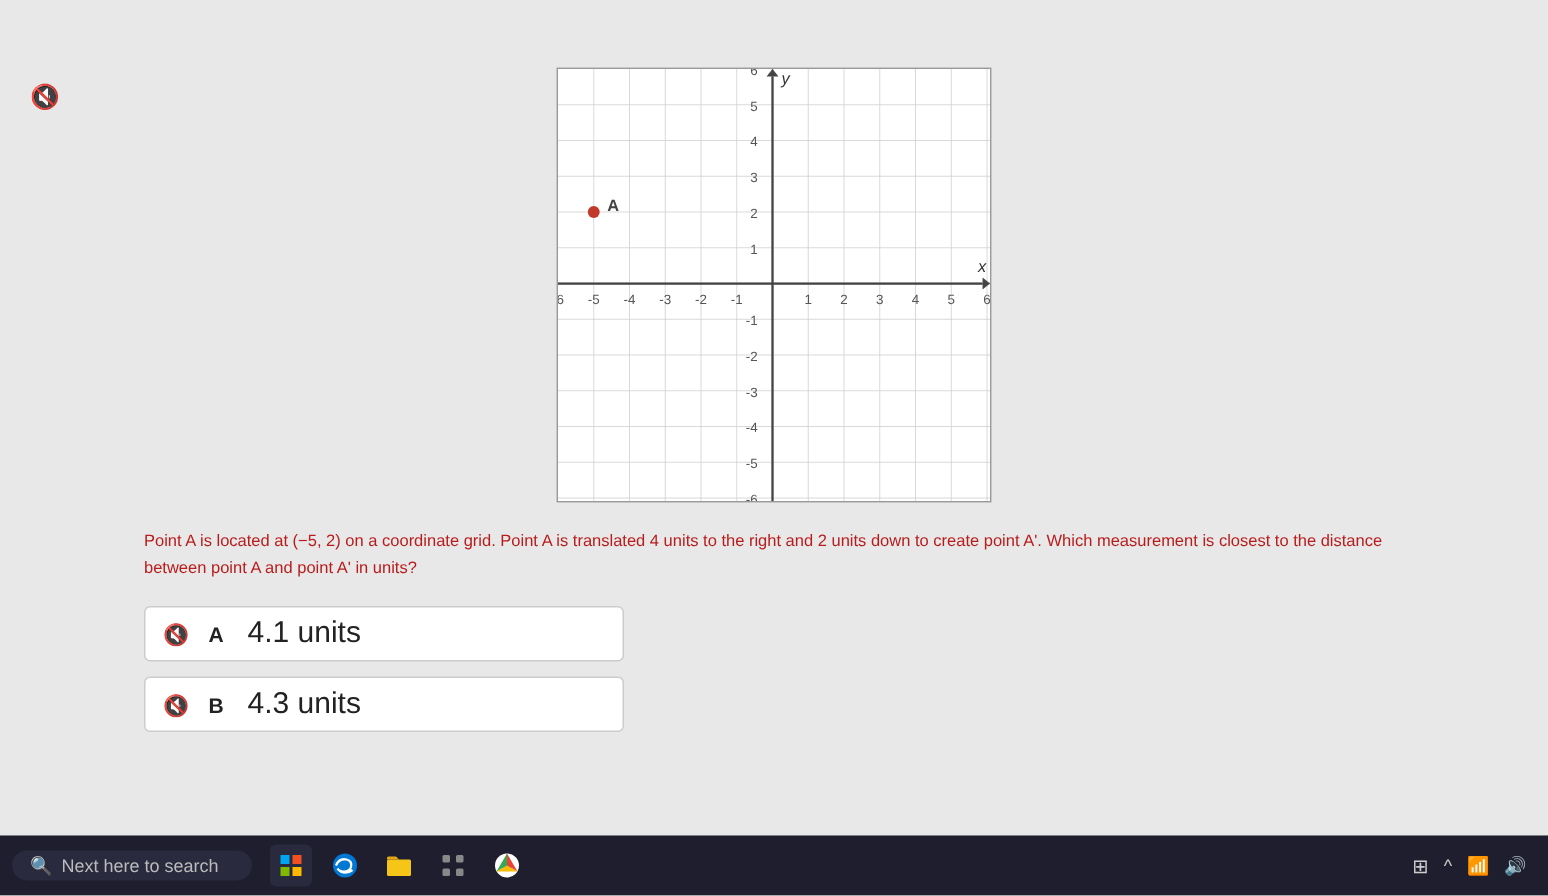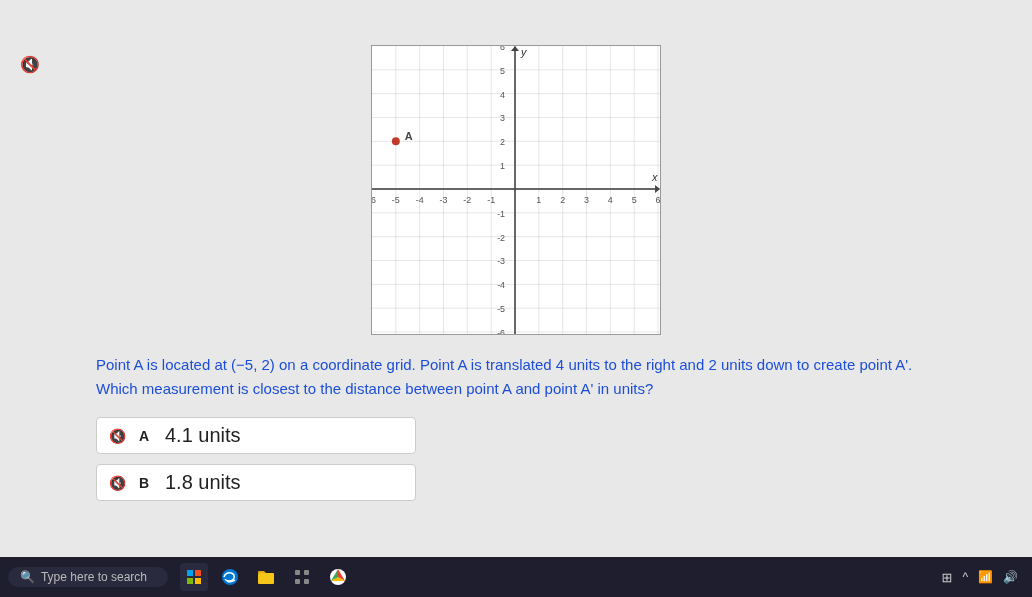--- a/index.html
+++ b/index.html
@@ -89,22 +89,22 @@
 
     .coord-grid svg {
       width: 100%;
       height: 100%;
     }
 
     
     .question-text {
       max-width: 900px;
       margin: 18px auto 0;
-      font-size: 15px;
-      color: #1d4ed8;
+      font-size: 11px;
+      color: #b91c1c;
       line-height: 1.6;
       padding: 0 30px;
     }
 
     
     .answers {
       width: 100%;
       max-width: 900px;
       margin-top: 16px;
       padding: 0 30px;
@@ -286,30 +286,30 @@
 
   <div class="answers">
     <div class="answer-option">
       <span class="answer-sound">🔇</span>
       <span class="answer-letter">A</span>
       <span class="answer-value">4.1 units</span>
     </div>
     <div class="answer-option">
       <span class="answer-sound">🔇</span>
       <span class="answer-letter">B</span>
-      <span class="answer-value">1.8 units</span>
+      <span class="answer-value">4.3 units</span>
     </div>
   </div>
 
 </div>
 
 <div class="taskbar">
   <div class="taskbar-search">
     <span class="taskbar-search-icon">🔍</span>
-    <span class="taskbar-search-text">Type here to search</span>
+    <span class="taskbar-search-text">Next here to search</span>
   </div>
   <div class="taskbar-icons">
 
     <div class="taskbar-icon" style="background:#2a2a3e;">
       <svg width="16" height="16" viewBox="0 0 16 16">
         <rect x="1" y="1" width="6" height="6" fill="#00a4ef"></rect>
         <rect x="9" y="1" width="6" height="6" fill="#f25022"></rect>
         <rect x="1" y="9" width="6" height="6" fill="#7fba00"></rect>
         <rect x="9" y="9" width="6" height="6" fill="#ffb900"></rect>
       </svg>

